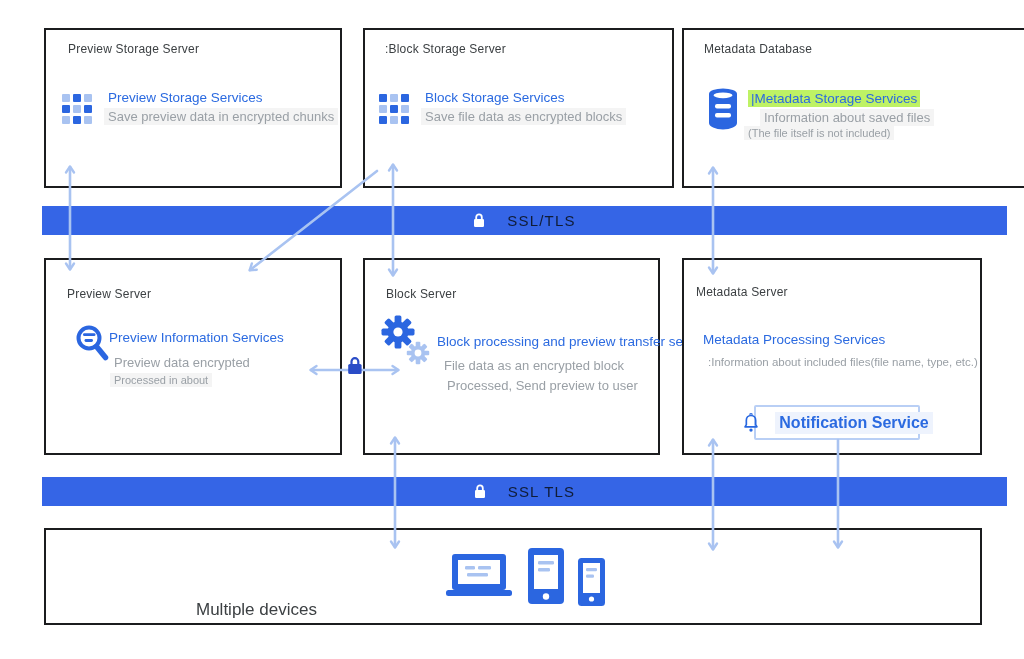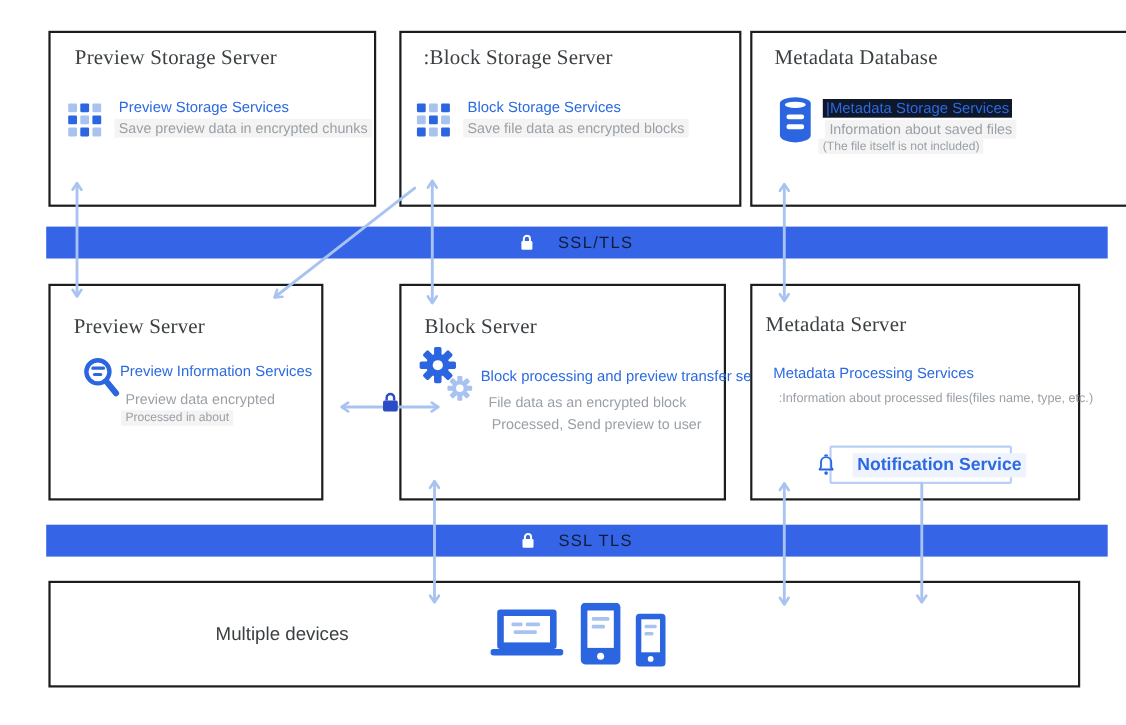--- a/index.html
+++ b/index.html
@@ -1,35 +1,35 @@
 <!DOCTYPE html>
 <html><head>
 <meta charset="utf-8">
 <style>
   html,body{margin:0;padding:0;background:#ffffff;}
   body{width:1024px;height:659px;position:relative;overflow:hidden;
        font-family:"Liberation Sans",sans-serif;-webkit-font-smoothing:antialiased;}
   .box{position:absolute;background:#fff;border:2px solid #1b1c1e;box-sizing:border-box;}
-  .btitle{position:absolute;font-size:19px;color:#3c4043;letter-spacing:.2px;white-space:nowrap;font-family:Liberation Serif, serif;}
+  .btitle{position:absolute;font-size:12px;color:#3c4043;letter-spacing:.2px;white-space:nowrap;}
   .svc{position:absolute;font-size:13.5px;color:#2b6ae0;white-space:nowrap;}
   .desc{position:absolute;font-size:13px;color:#9aa0a6;white-space:nowrap;background:#f4f4f4;padding:1px 4px;}
   .plain{background:transparent;}
   .small{font-size:11px;}
   .bar{position:absolute;left:42px;width:965px;height:29px;background:#3565e6;
        display:flex;align-items:center;justify-content:center;gap:22px;
        color:#101c36;font-size:15px;letter-spacing:1.2px;}
   .gridicon{position:absolute;display:grid;grid-template-columns:repeat(3,8px);grid-auto-rows:8px;gap:3px;}
   .gd{background:#2b66e0;border-radius:1px;}
   .gl{background:#a9c3f1;border-radius:1px;}
   .notif{position:absolute;border:2px solid #b9cff5;border-radius:2px;background:#fff;
          display:flex;align-items:center;justify-content:center;gap:14px;box-sizing:border-box;}
   .notif-label{font-size:16px;font-weight:700;color:#2b6ae0;background:#eef3fd;padding:2px 4px;white-space:nowrap;}
-  .hlb{background:#0f172a;padding:1px 3px;}
+  .hlb{background:#bef264;padding:1px 3px;}
   #arrow-layer{position:absolute;left:0;top:0;width:1024px;height:659px;pointer-events:none;z-index:6;}
-  .devlabel{position:absolute;font-size:17px;color:#3c4043;}
+  .devlabel{position:absolute;font-size:17px;color:#3c4043;margin-top:33px;}
   svg{display:block;}
   .iconwrap{position:absolute;}
 </style>
 </head>
 <body>
 
 <div class="box" style="left:44px;top:28px;width:298px;height:160px">
   <div class="btitle" style="left:22px;top:12px">Preview Storage Server</div>
   <div class="gridicon" style="left:16px;top:64px">
     <span class="gl"></span>
@@ -68,35 +68,35 @@
   <div class="iconwrap" style="left:22px;top:56px">
     <svg width="34" height="46" viewBox="0 0 34 46">
       <path d="M3,8 V37 a14,6.5 0 0 0 28,0 V8 Z" fill="#2b66e0"></path>
       <ellipse cx="17" cy="8" rx="14" ry="5.5" fill="#2b66e0"></ellipse>
       <ellipse cx="17" cy="9.3" rx="9.5" ry="2.9" fill="#ffffff"></ellipse>
       <rect x="9" y="18" width="16" height="4.4" rx="2" fill="#ffffff"></rect>
       <rect x="9" y="27" width="16" height="4.4" rx="2" fill="#ffffff"></rect>
     </svg>
   </div>
   <div class="svc hlb" style="left:64px;top:60px">|Metadata Storage Services</div>
-  <div class="desc" style="left:66px;top:79px">Information about saved files</div>
+  <div class="desc" style="left:76px;top:79px">Information about saved files</div>
   <div class="desc small" style="left:60px;top:96px">(The file itself is not included)</div>
 </div>
 
 <div class="bar" style="top:206px">
   <span>
     <svg width="12" height="15" viewBox="0 0 12 15">
       <path d="M3.2,6 V4.2 a2.8,2.8 0 0 1 5.6,0 V6" fill="none" stroke="#ffffff" stroke-width="1.8"></path>
       <rect x="1" y="6" width="10" height="8" rx="1.2" fill="#ffffff"></rect>
     </svg>
   </span>
   <span>SSL/TLS</span>
 </div>
 
-<div class="box" style="left:44px;top:258px;width:250px;height:197px">
+<div class="box" style="left:44px;top:258px;width:298px;height:197px">
   <div class="btitle" style="left:21px;top:27px">Preview Server</div>
   <div class="iconwrap" style="left:26px;top:63px">
     <svg width="40" height="46" viewBox="0 0 40 46">
       <circle cx="17" cy="15" r="10.5" fill="none" stroke="#2b66e0" stroke-width="4"></circle>
       <line x1="24.5" y1="23.5" x2="33.5" y2="34.5" stroke="#2b66e0" stroke-width="5.5" stroke-linecap="round"></line>
       <rect x="11" y="10.2" width="12.5" height="2.9" rx="1.4" fill="#2b66e0"></rect>
       <rect x="12.5" y="16" width="8.5" height="2.9" rx="1.4" fill="#2b66e0"></rect>
     </svg>
   </div>
   <div class="svc" style="left:63px;top:70px">Preview Information Services</div>
@@ -131,21 +131,21 @@
     </svg>
   </div>
   <div class="svc" style="left:72px;top:74px">Block processing and preview transfer services</div>
   <div class="desc plain" style="left:75px;top:97px">File data as an encrypted block</div>
   <div class="desc plain" style="left:78px;top:117px">Processed, Send preview to user</div>
 </div>
 
 <div class="box" style="left:682px;top:258px;width:300px;height:197px">
   <div class="btitle" style="left:12px;top:25px">Metadata Server</div>
   <div class="svc" style="left:19px;top:72px">Metadata Processing Services</div>
-  <div class="desc small plain" style="left:20px;top:95px;font-size:11.5px">:Information about processed files(files name, type, etc.)</div>
+  <div class="desc small plain" style="left:20px;top:95px;font-size:11.5px">:Information about included files(file name, type, etc.)</div>
   <div class="notif" style="left:70px;top:145px;width:166px;height:35px">
     <span>
       <svg width="20" height="22" viewBox="0 0 24 26">
         <path d="M12,4 C8.6,4 6.4,6.6 6.4,9.8 V15 L4.8,17.6 H19.2 L17.6,15 V9.8 C17.6,6.6 15.4,4 12,4 Z" fill="none" stroke="#2767e0" stroke-width="2" stroke-linejoin="round"></path>
         <path d="M10.5,3.2 a1.5,1.5 0 0 1 3,0" fill="none" stroke="#2767e0" stroke-width="1.6"></path>
         <circle cx="12" cy="21.5" r="2" fill="#2767e0"></circle>
       </svg>
     </span>
     <span class="notif-label">Notification Service</span>
   </div>

